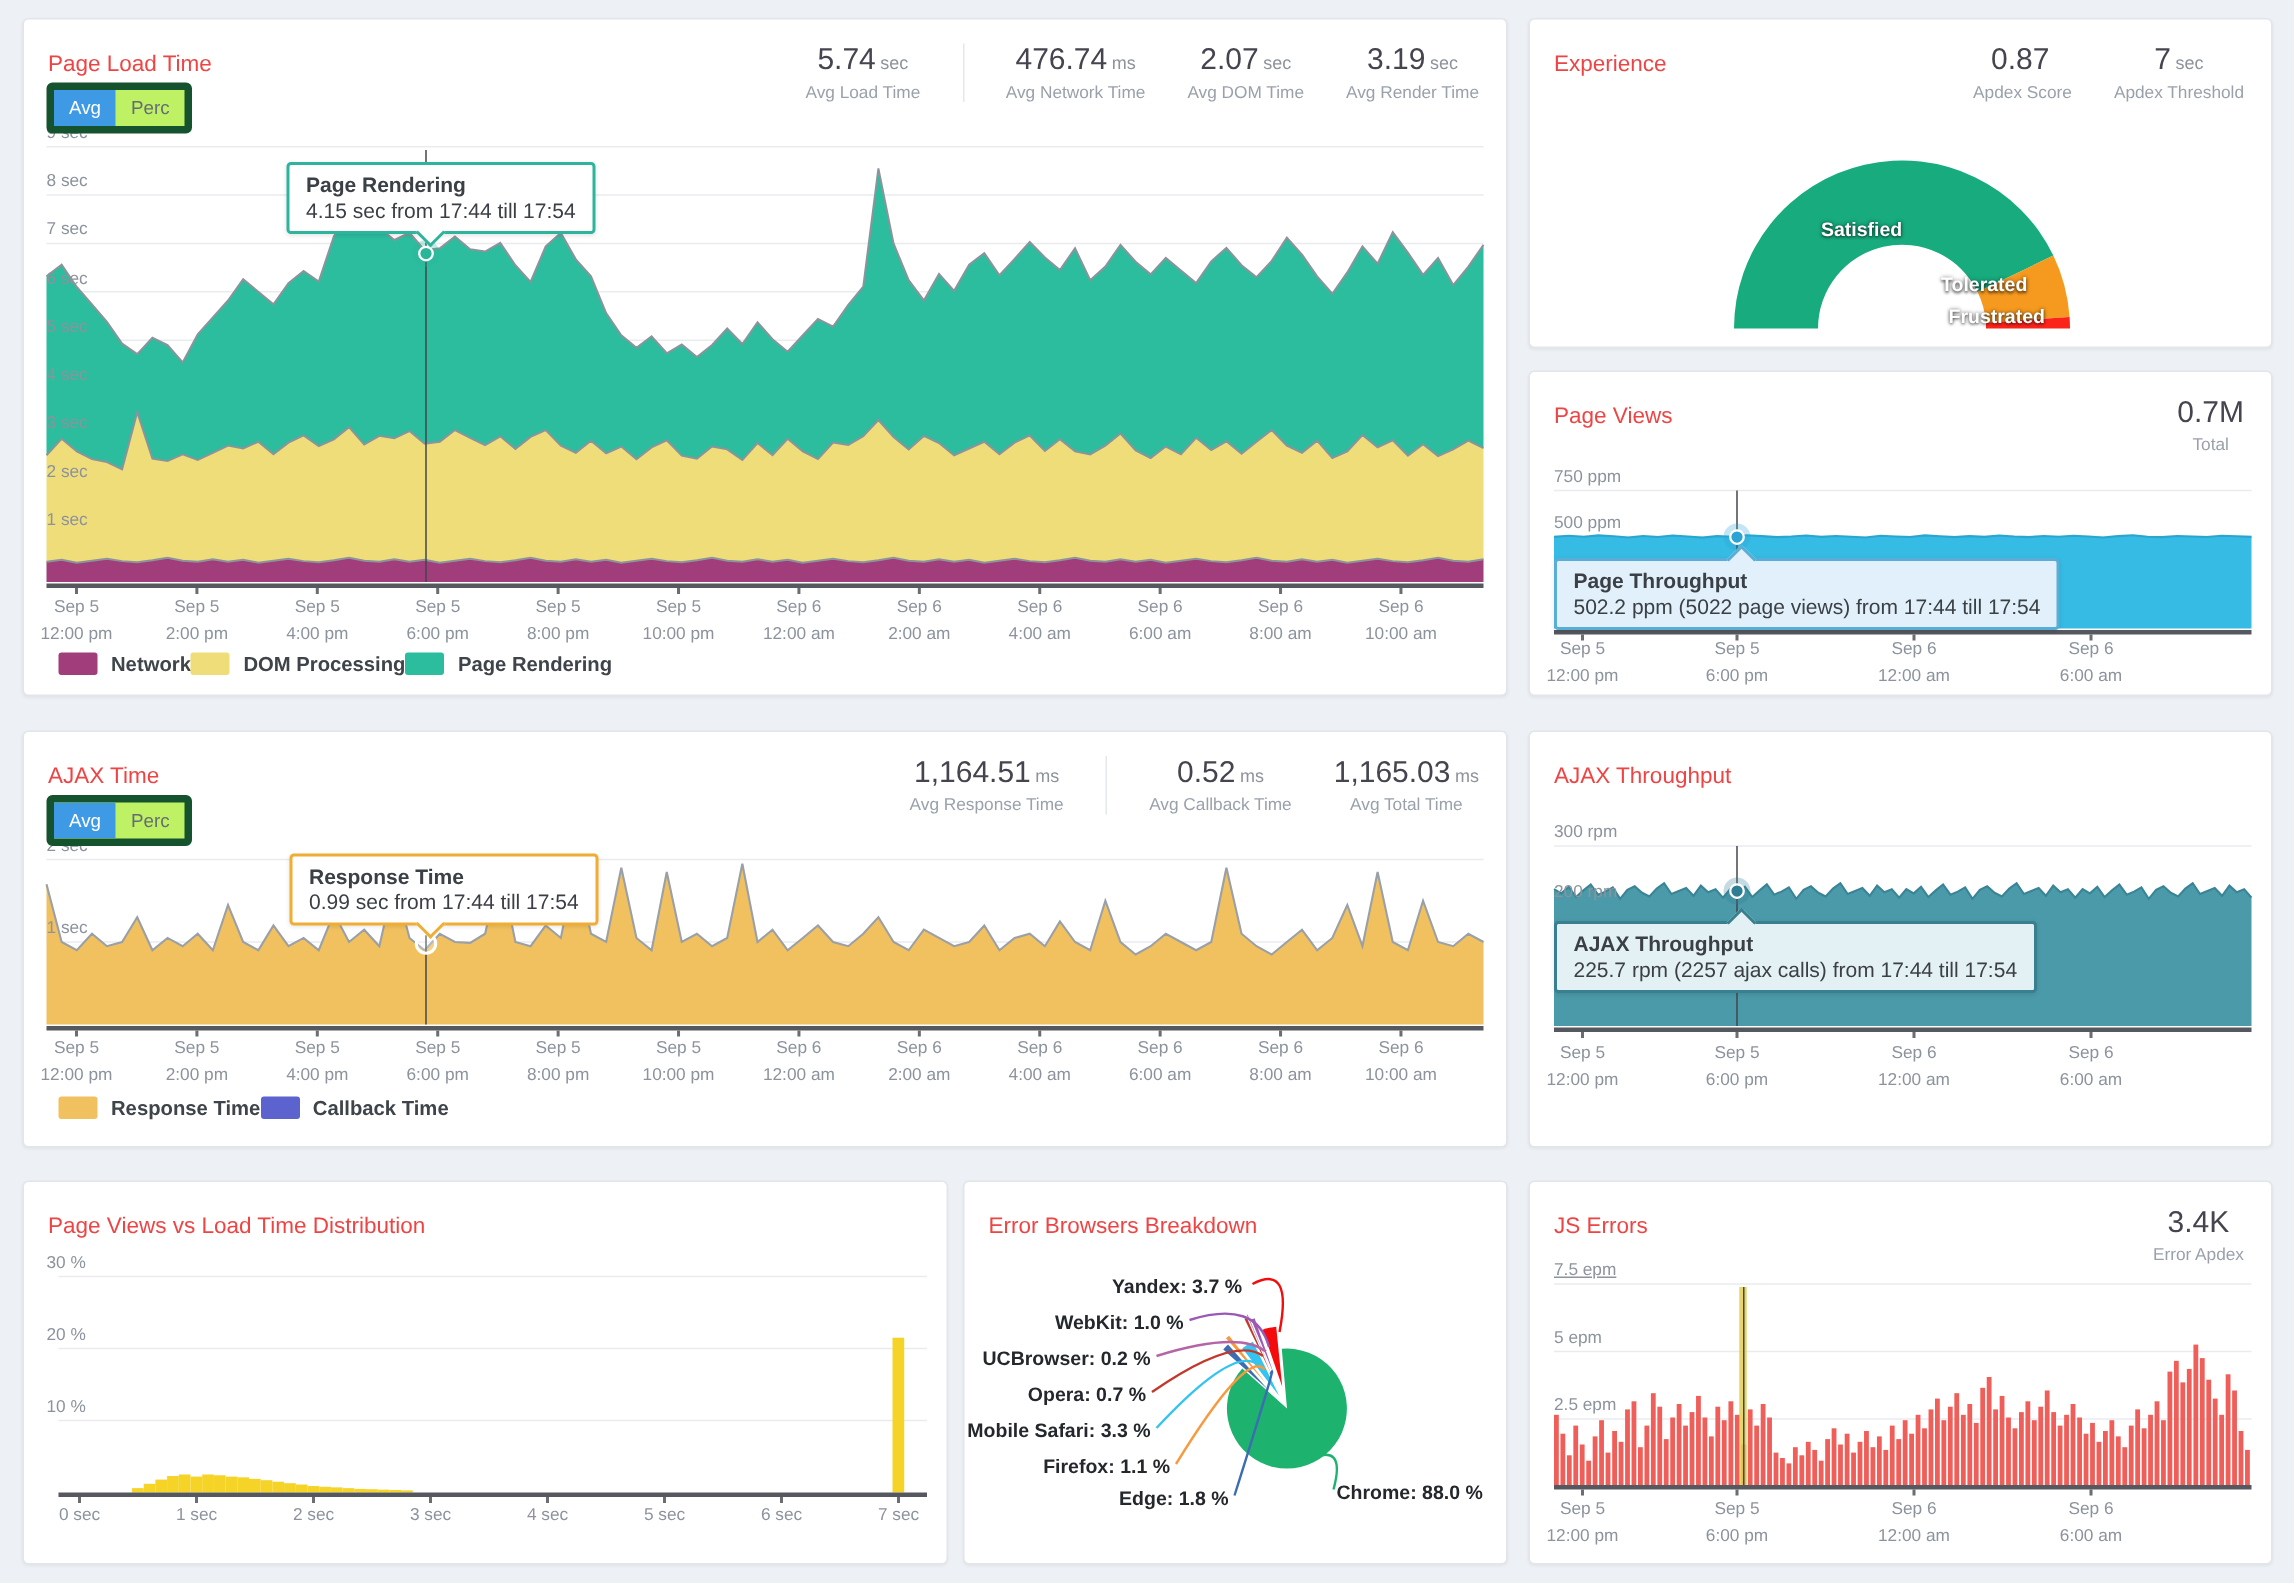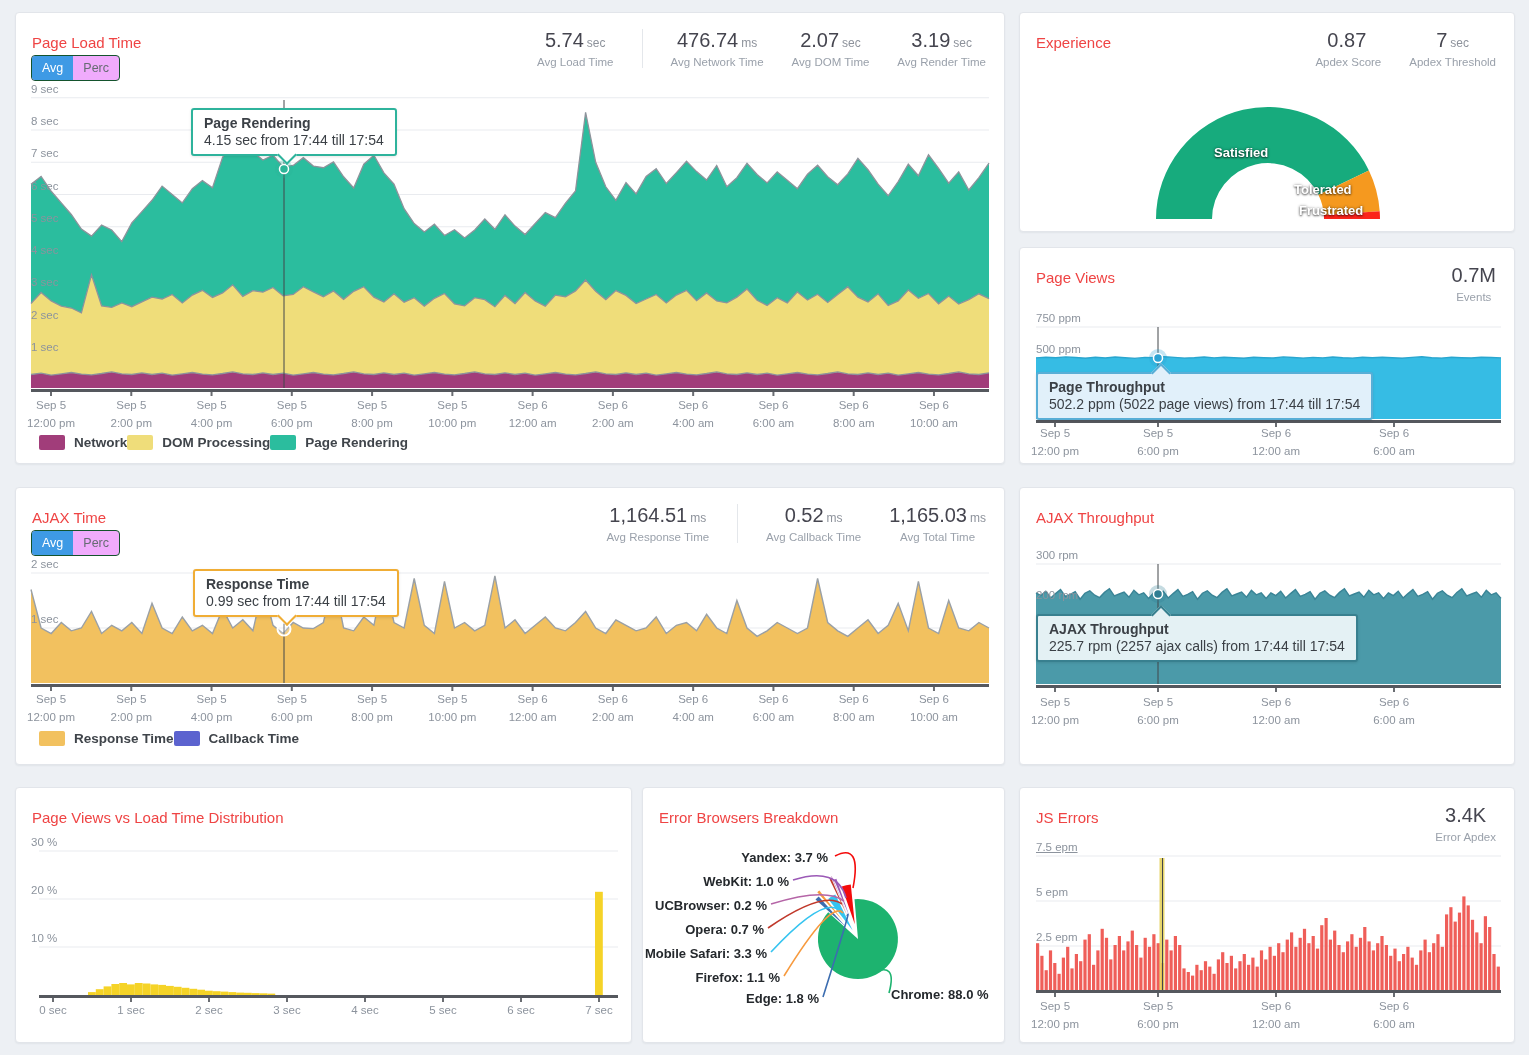--- a/index.html
+++ b/index.html
@@ -19,22 +19,22 @@
   #p-js-errors{left:1019px;top:787px;width:496px;height:256px}
 
   .panel-title{position:absolute;left:16px;top:21px;font-size:15px;color:#ef4444;z-index:3;white-space:nowrap}
   .stats{position:absolute;top:16px;right:18px;display:flex;align-items:stretch;gap:28px;z-index:4}
   .stat{text-align:center}
   .stat-val{font-size:20px;color:#45454f;font-weight:500;white-space:nowrap}
   .stat-val .unit{font-size:12px;color:#8d929b;font-weight:400;margin-left:3px}
   .stat-label{font-size:11.5px;color:#9aa1ab;margin-top:4px;white-space:nowrap}
   .stat-divider{width:1px;background:#e4e7eb}
 
-  .toggle{position:absolute;left:15px;top:42px;display:flex;border:1px solid #14532d;border-radius:4px;
-          background:#f0abfc;z-index:4;overflow:hidden}
+  .toggle{position:absolute;left:15px;top:42px;display:flex;border:5px solid #14532d;border-radius:4px;
+          background:#bef264;z-index:4;overflow:hidden}
   .toggle-btn{font-size:12.5px;padding:5px 10px;color:#666c73;cursor:pointer}
   .toggle-btn.active{background:#3e9ae5;color:#fff}
 
   .chart{position:absolute;left:0;top:0;right:0;bottom:0;z-index:1}
   .x-tick{position:absolute;width:84px;margin-left:-42px;text-align:center;font-size:11.5px;
           color:#8c939d;line-height:1.55;z-index:2;white-space:nowrap}
   .y-tick{position:absolute;font-size:11.5px;color:#8c939d;z-index:2;white-space:nowrap}
 
   .legend{position:absolute;display:flex;z-index:3}
   .legend-item{display:flex;align-items:center;gap:9px;cursor:pointer}
@@ -214,21 +214,21 @@
     <div class="gauge-label" style="left: 194px; top: 132px;">Satisfied</div>
     <div class="gauge-label" style="left: 274px; top: 169px;">Tolerated</div>
     <div class="gauge-label" style="left: 279px; top: 190px;">Frustrated</div>
   </div>
 
 <div class="panel" id="p-page-views">
   <div class="panel-title">Page Views</div>
   <div class="stats">
     <div class="stat">
       <div class="stat-val"><span>0.7M</span></div>
-      <div class="stat-label">Events</div>
+      <div class="stat-label">Total</div>
     </div>
   </div>
   <div class="tooltip tt-blue" style="left:16px;top:124px;">
     <div class="tt-title">Page Throughput</div>
     <div class="tt-body">502.2 ppm (5022 page views) from 17:44 till 17:54</div>
     <i class="ptr" style="left:116px"></i>
   </div>
 <div class="chart"><svg width="494" height="215" viewBox="0 0 494 215">
         <line x1="16" y1="79" x2="481" y2="79" stroke="#e9ebef" stroke-width="1"></line>
         <line x1="16" y1="109.7" x2="481" y2="109.7" stroke="#e9ebef" stroke-width="1"></line>

